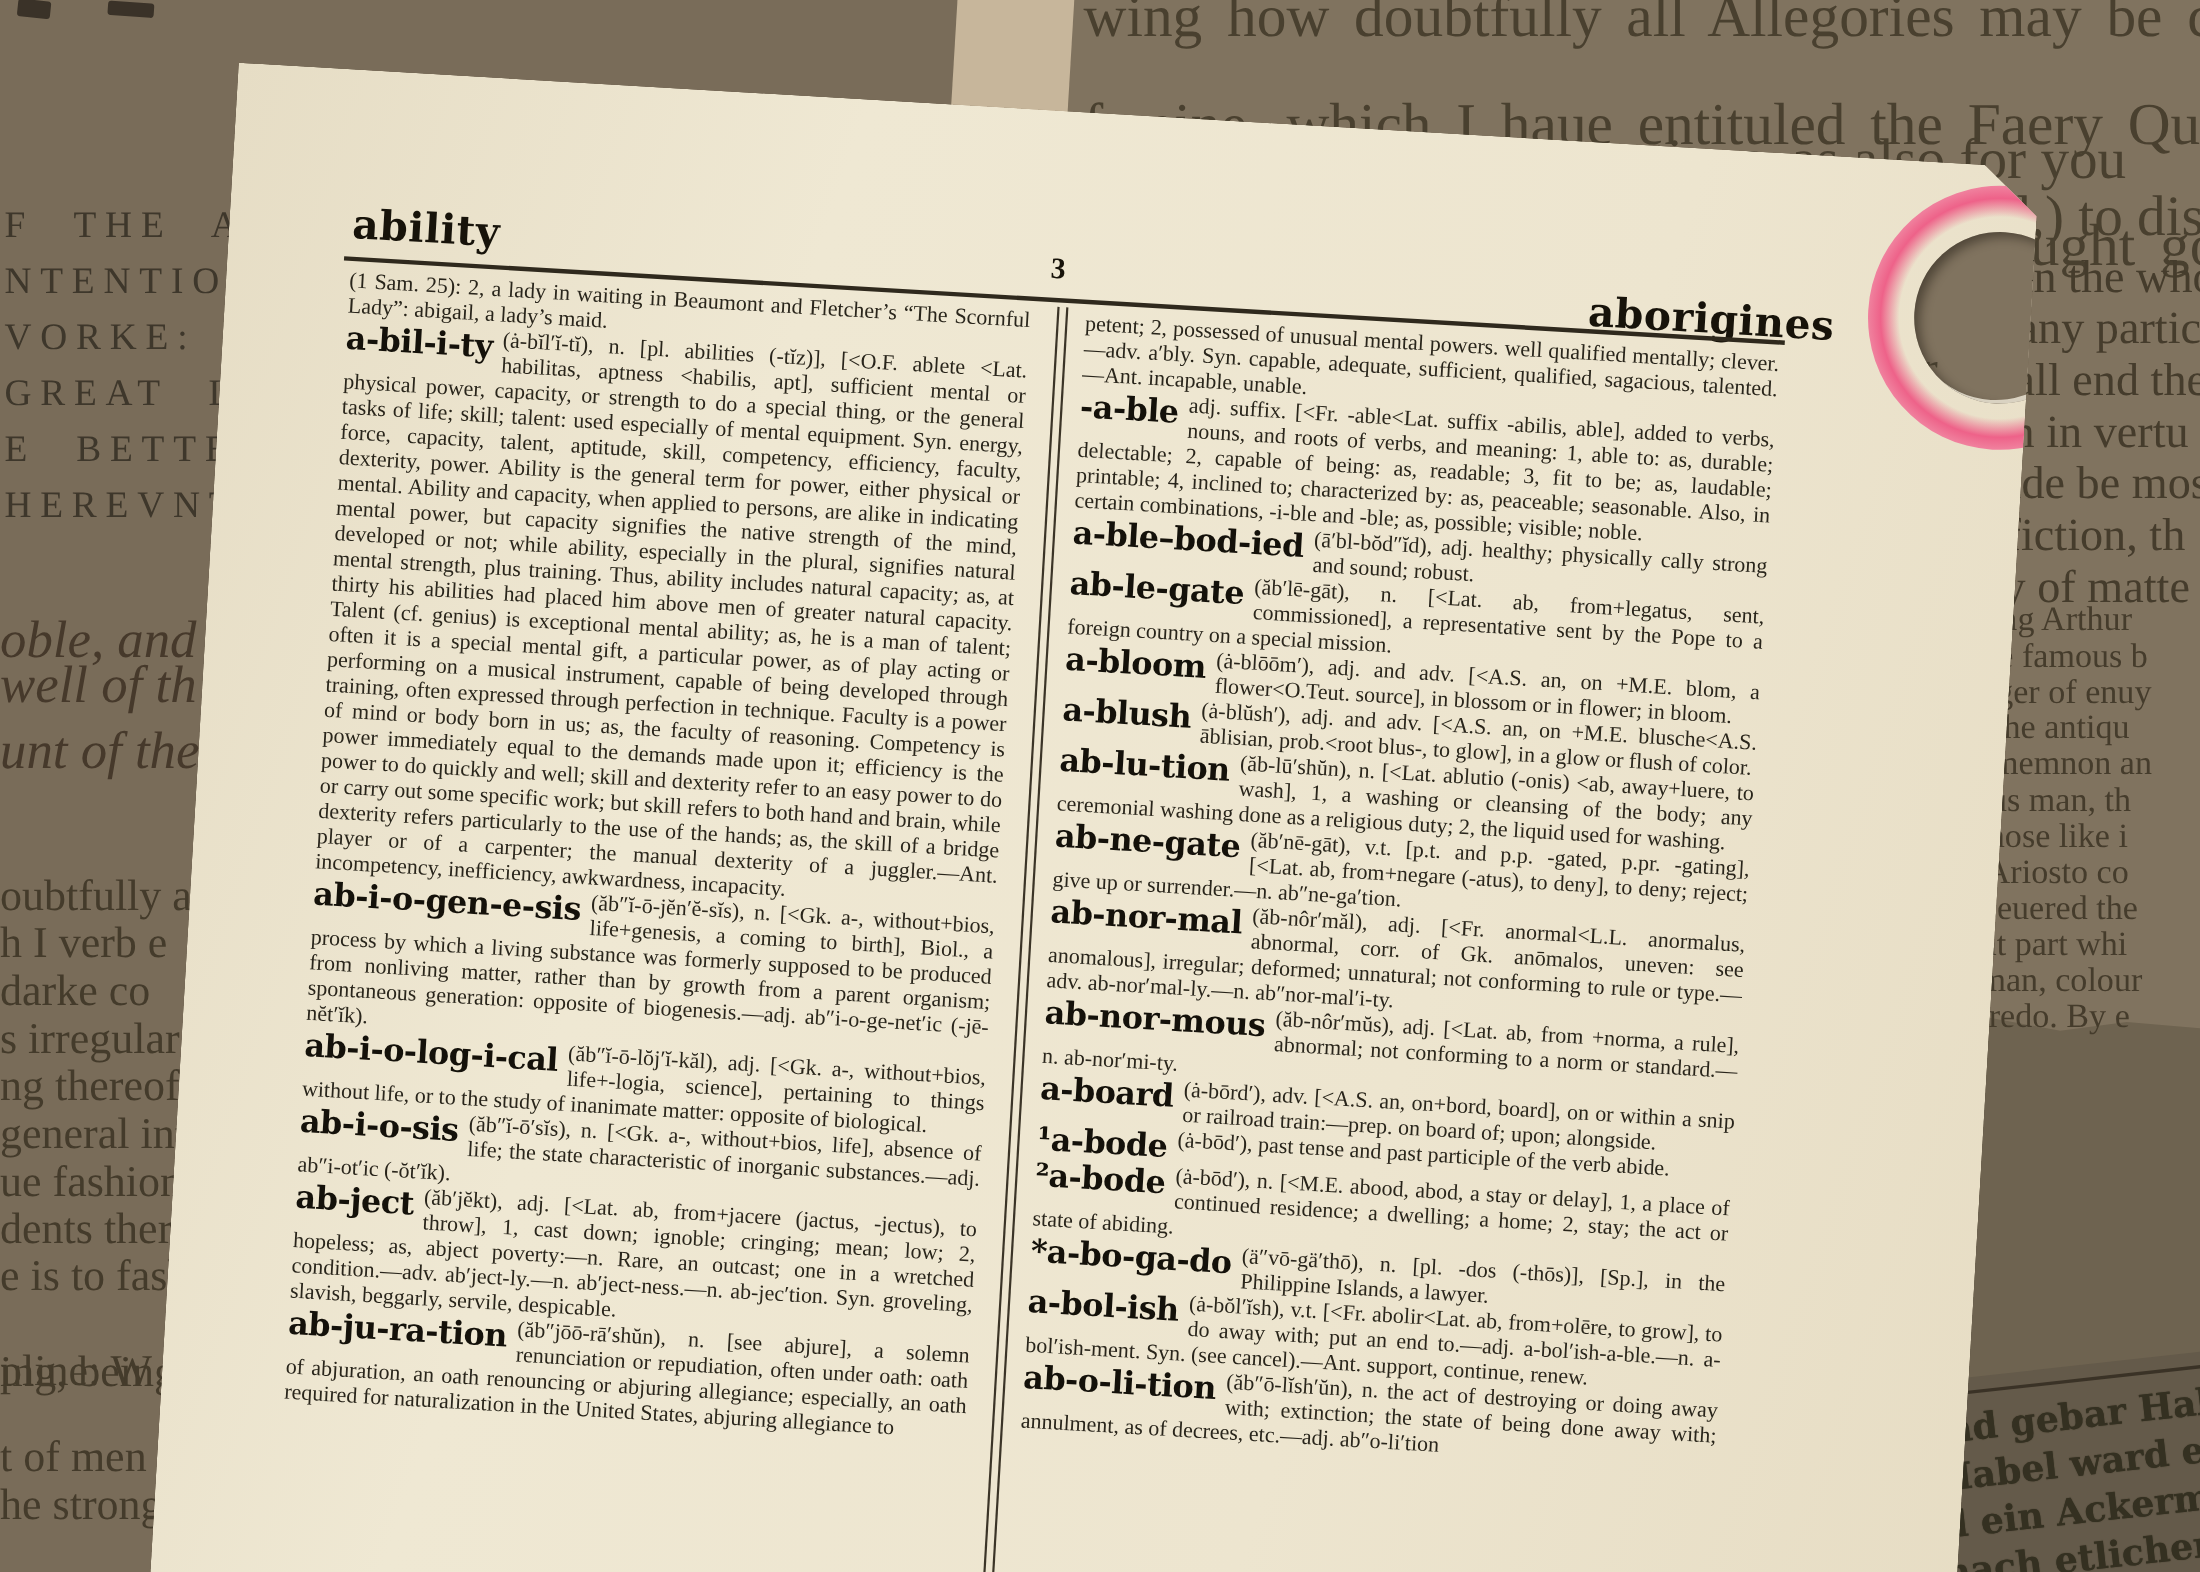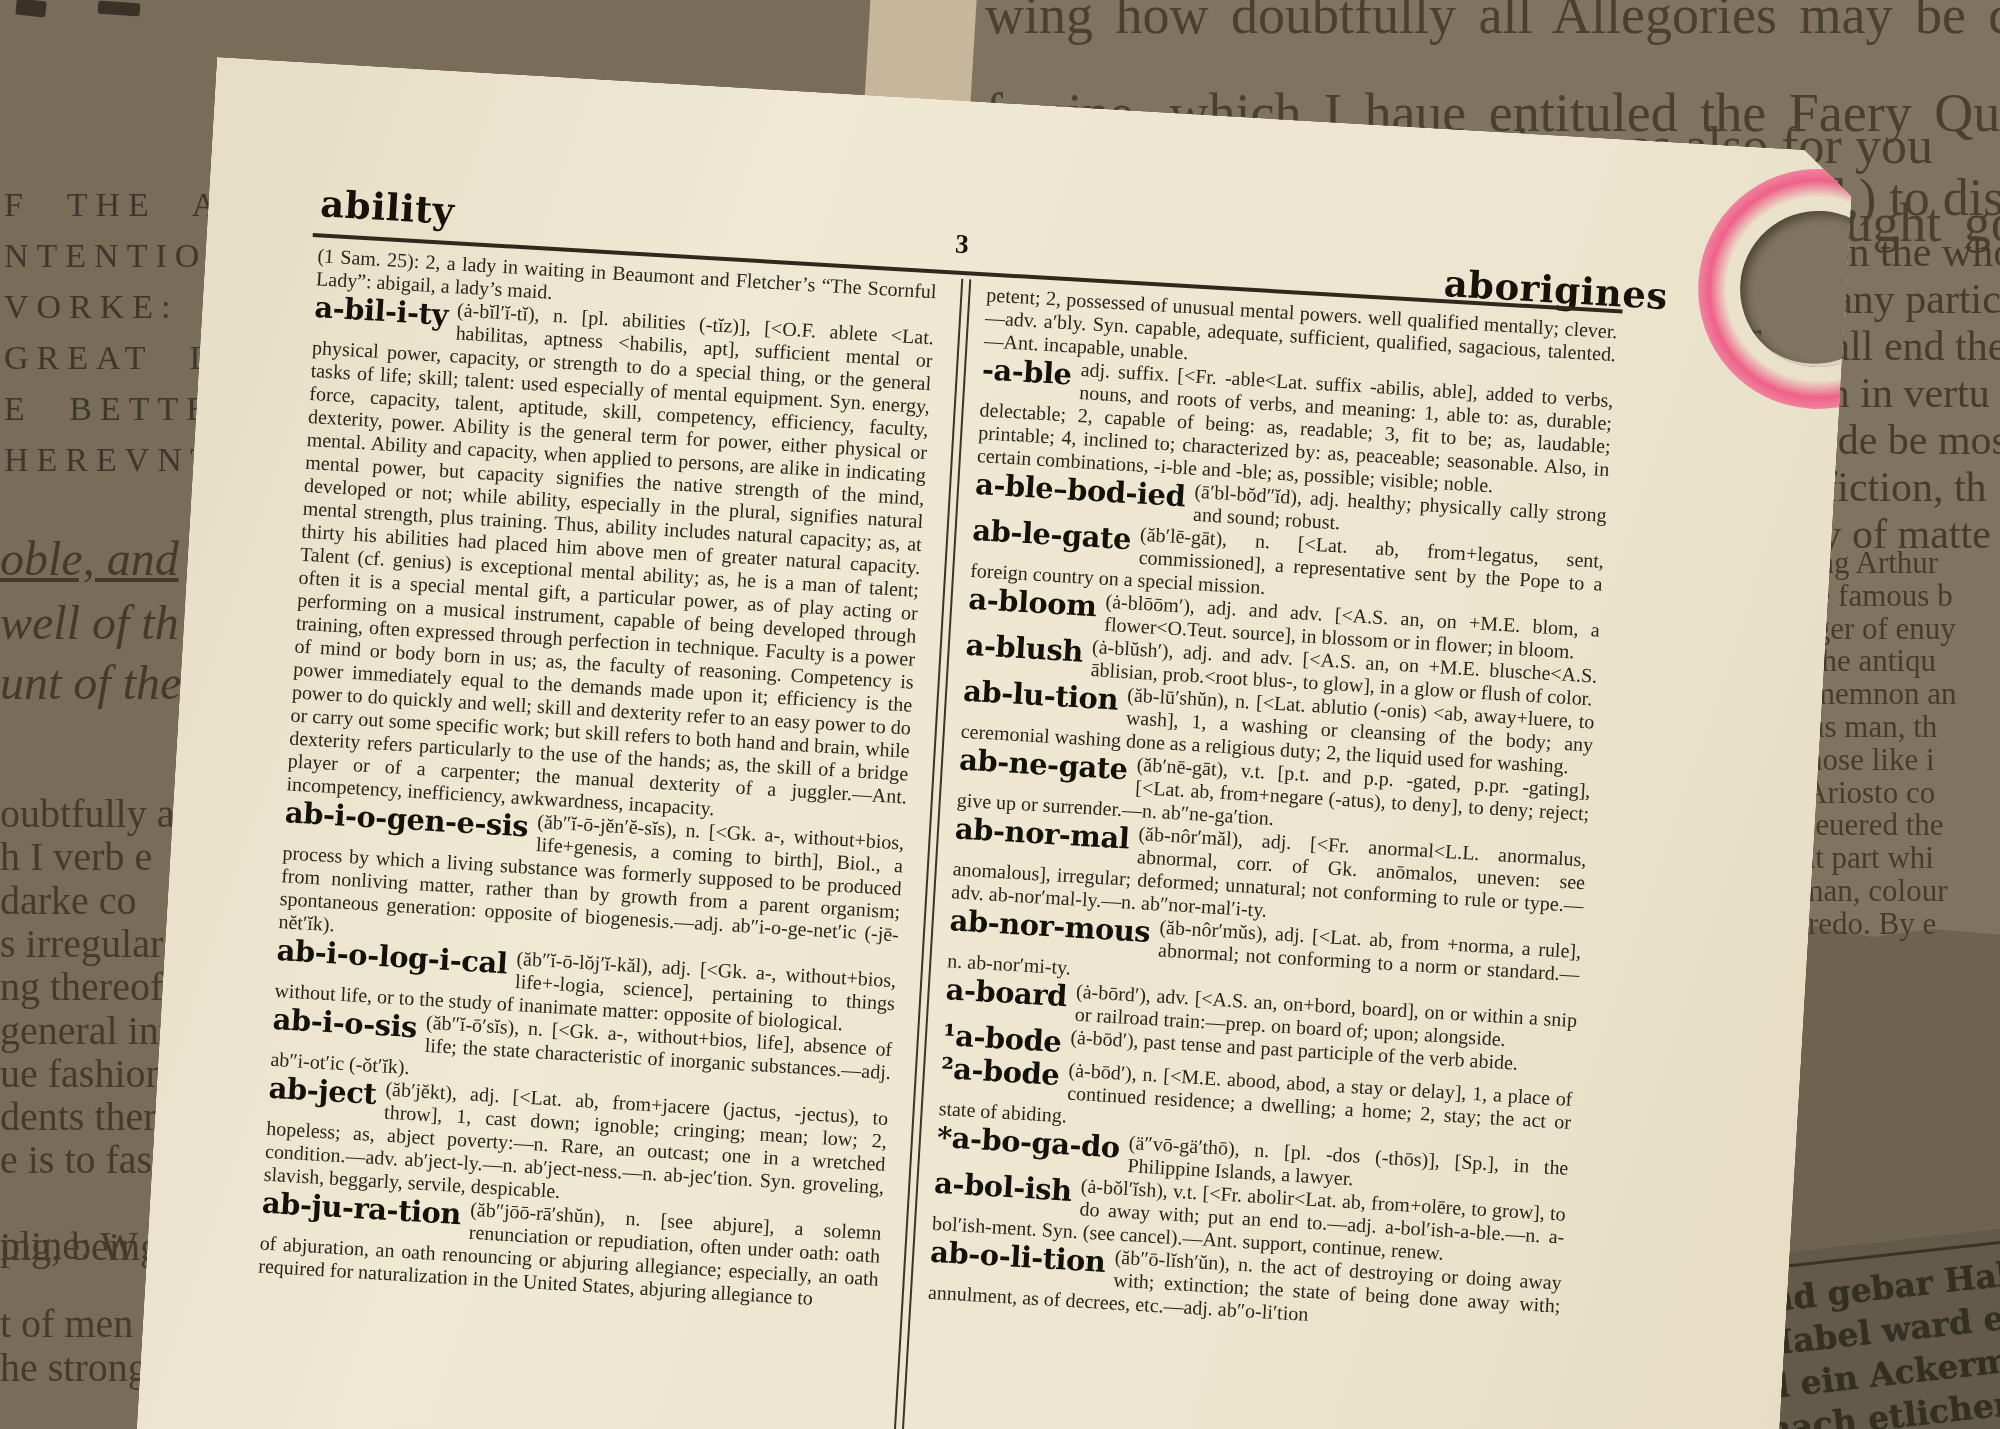--- a/index.html
+++ b/index.html
@@ -98,21 +98,21 @@
       <div class="frag rfrag-sm" style="left: 1803.29px; top: 807.4px;">seuered the</div>
       <div class="frag rfrag-sm" style="left: 1801.39px; top: 840.2px;">at part whi</div>
       <div class="frag rfrag-sm" style="left: 1799.49px; top: 873px; font-family: Liberation Serif, serif;">man, colour</div>
       <div class="frag rfrag-sm" style="left: 1797.58px; top: 905.8px;">fredo. By e</div>
       <div class="frag lcaps" style="left: 4px; top: 186px;">F THE AV</div>
       <div class="frag lcaps" style="left: 4px; top: 237px;">NTENTION</div>
       <div class="frag lcaps" style="left: 4px; top: 288px;">VORKE: W</div>
       <div class="frag lcaps" style="left: 4px; top: 339px;">GREAT LI</div>
       <div class="frag lcaps" style="left: 4px; top: 390px;">E BETTER</div>
       <div class="frag lcaps" style="left: 4px; top: 441px;">HEREVNT</div>
-      <div class="frag lital" style="left: 0px; top: 531px; text-decoration: underline;">oble, and</div>
+      <div class="frag lital" style="left: 0px; top: 554px;">oble, and</div>
       <div class="frag lital" style="left: 0px; top: 595px;">well of th</div>
       <div class="frag lital" style="left: 0px; top: 655px;">unt of the</div>
       <div class="frag lbody" style="left: 0px; top: 790px;">oubtfully al</div>
       <div class="frag lbody" style="left: 0px; top: 833.3px;">h I verb e</div>
       <div class="frag lbody" style="left: 0px; top: 876.6px;">darke co</div>
       <div class="frag lbody" style="left: 0px; top: 919.9px;">s irregular</div>
       <div class="frag lbody" style="left: 0px; top: 963.2px;">ng thereof</div>
       <div class="frag lbody" style="left: 0px; top: 1006.5px;">general int</div>
       <div class="frag lbody" style="left: 0px; top: 1049.8px;">ue fashion</div>
       <div class="frag lbody" style="left: 0px; top: 1093.1px;">dents ther</div>

